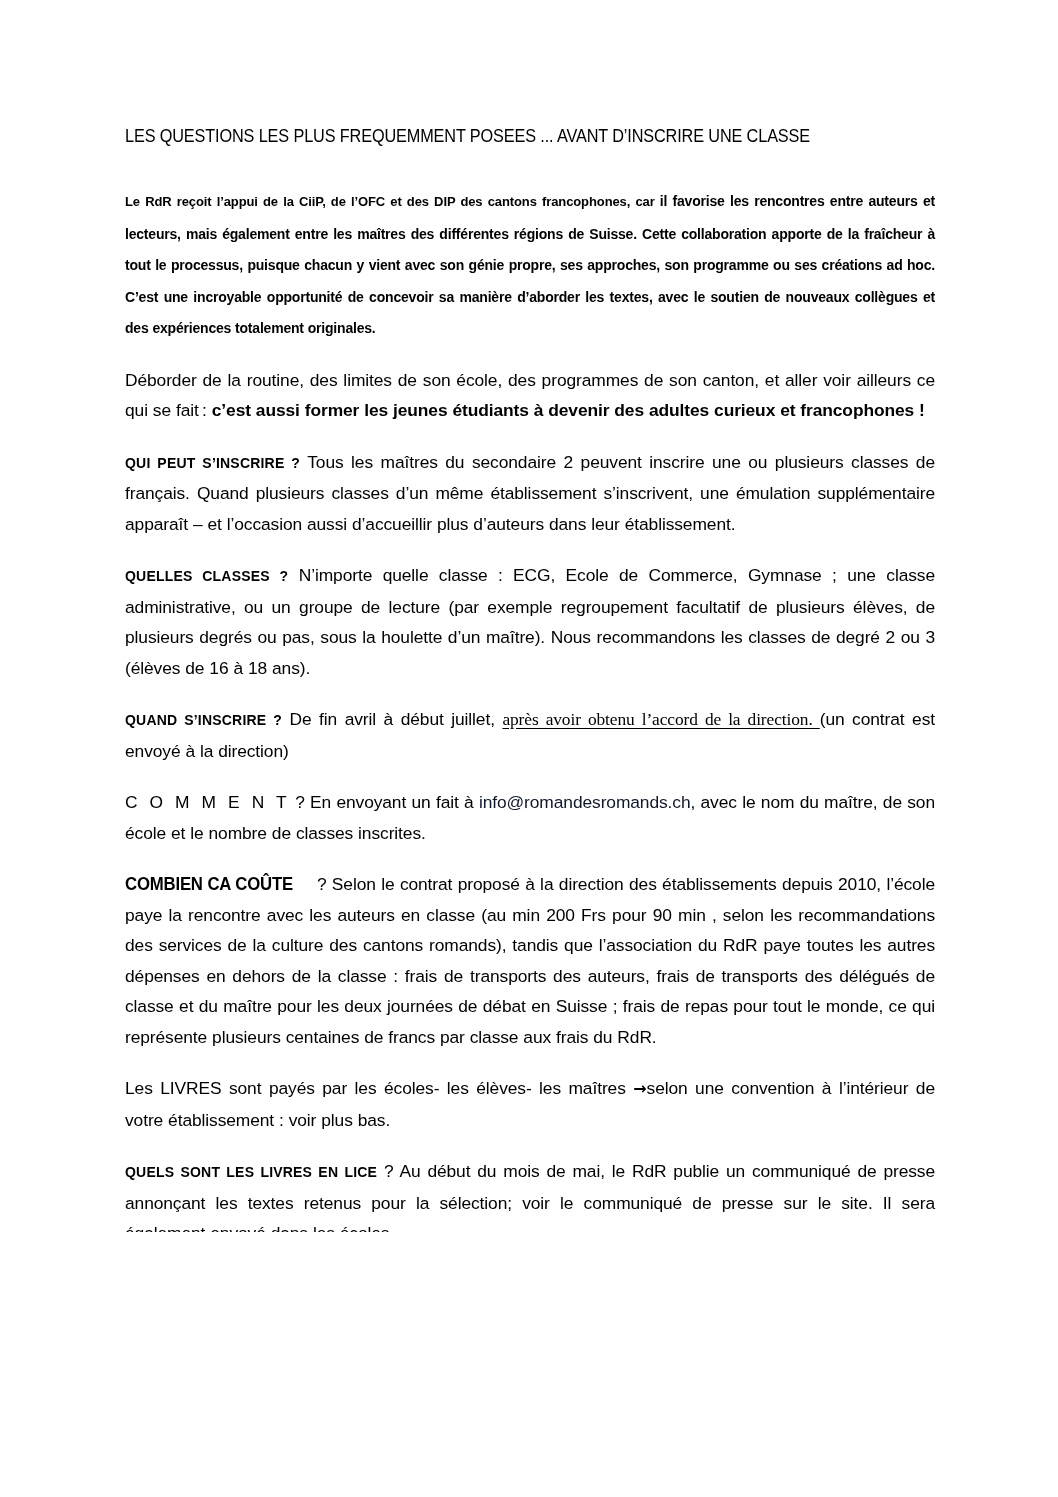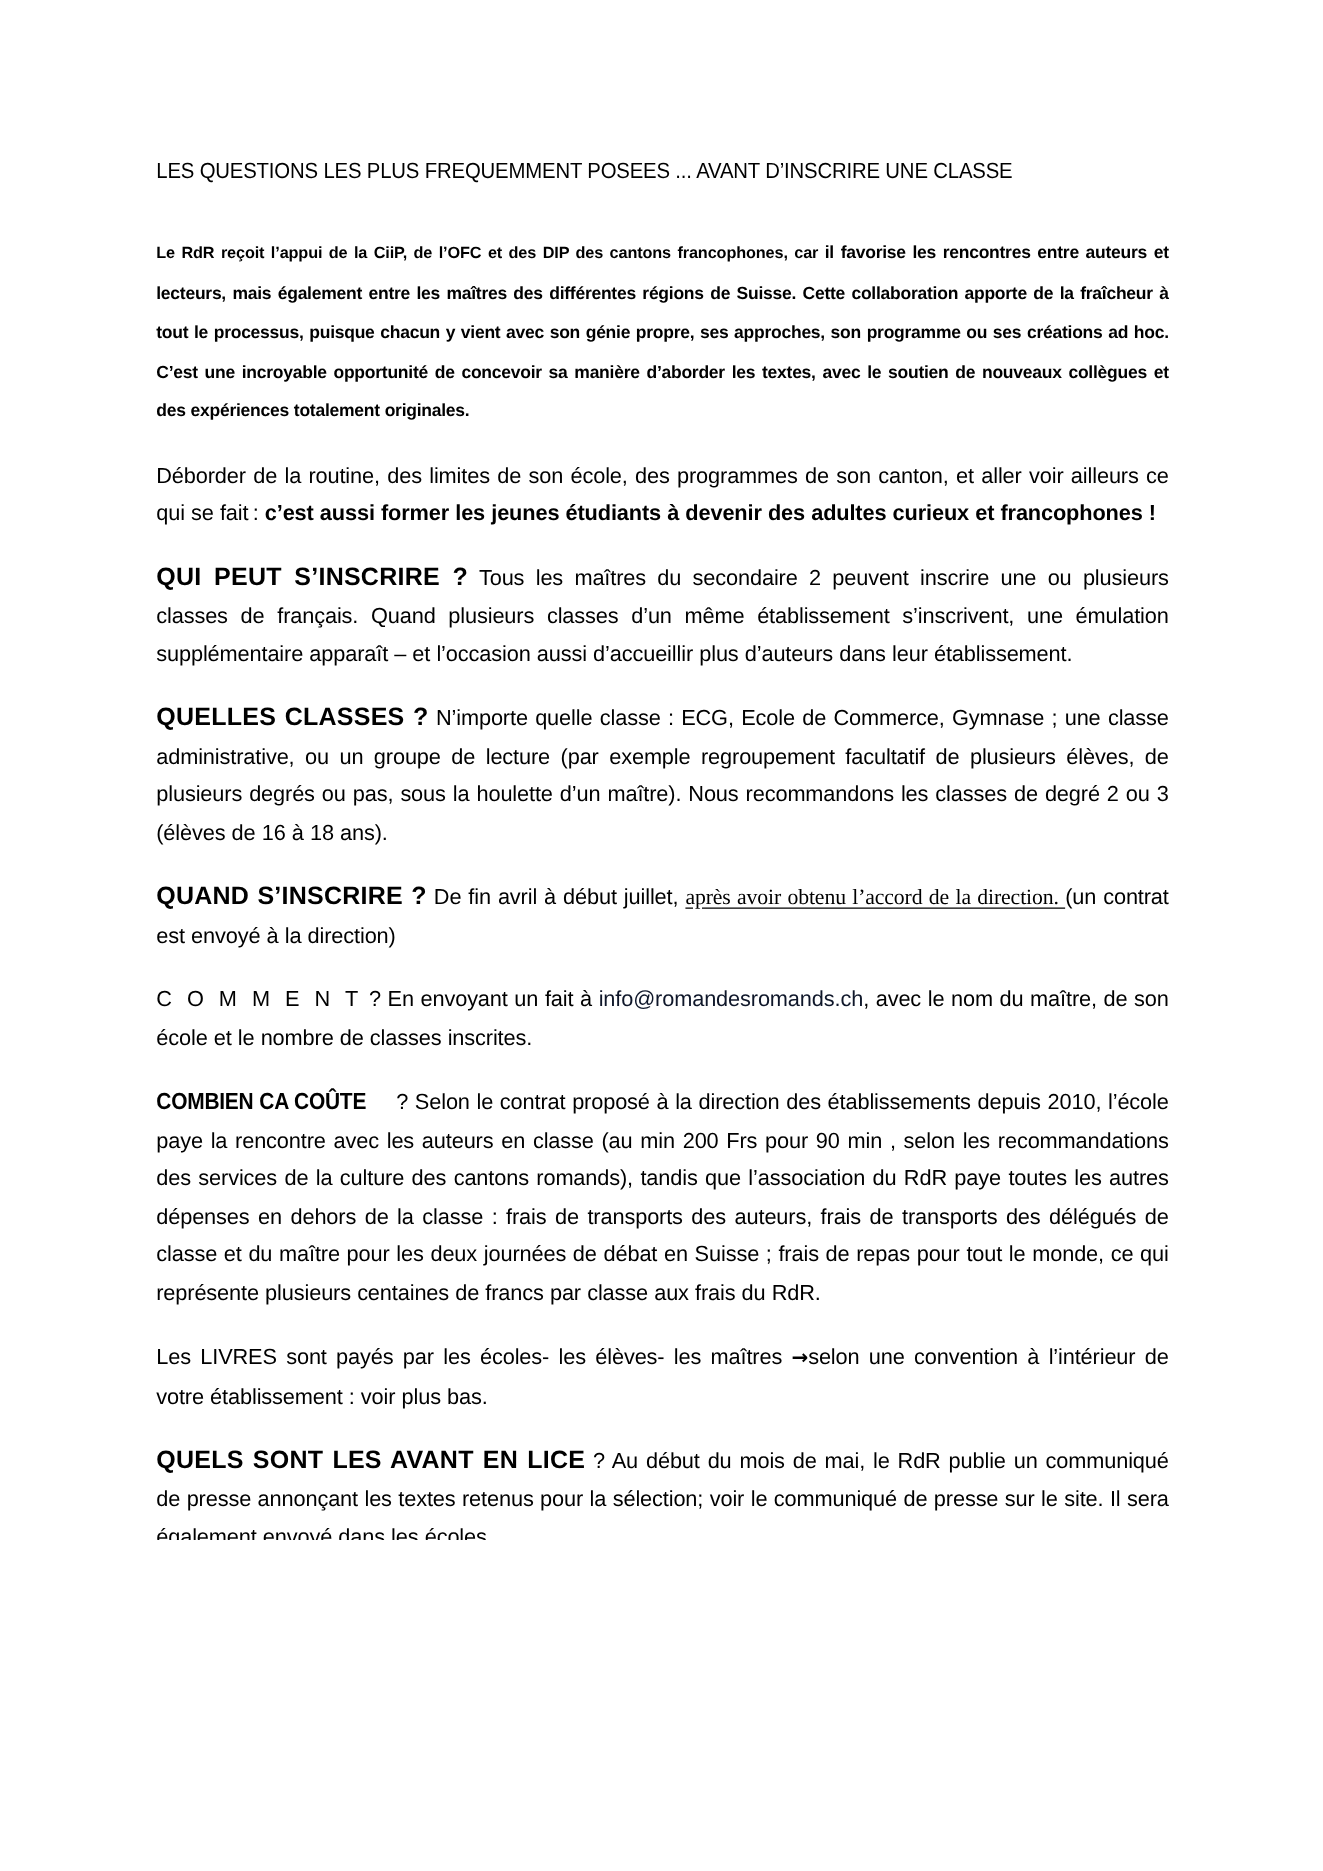--- a/index.html
+++ b/index.html
@@ -62,21 +62,21 @@
     font-weight: bold;
     line-height: 30.5px;
     letter-spacing: -0.2px;
   }
   .strong {
     font-weight: bold;
   }
   
   .sec-head {
     font-weight: bold;
-    font-size: 20px;
+    font-size: 14px;
     letter-spacing: 0.2px;
   }
   .sec-head-narrow {
     font-weight: bold;
     font-size: 18.6px;
     letter-spacing: -0.2px;
     display: inline-block;
     transform: scaleX(0.9);
     transform-origin: left center;
   }
@@ -131,17 +131,17 @@
 
     <p class="para">
       <span class="sec-head-narrow">COMBIEN CA COÛTE</span><span> ? Selon le contrat proposé à la direction des établissements depuis 2010, l’école paye la rencontre avec les auteurs en classe (au min 200 Frs pour 90 min , selon les recommandations des services de la culture des cantons romands), tandis que l’association du RdR paye toutes les autres dépenses en dehors de la classe : frais de transports des auteurs, frais de transports des délégués de classe et du maître pour les deux journées de débat en Suisse ; frais de repas pour tout le monde, ce qui représente plusieurs centaines de francs par classe aux frais du RdR.</span>
     </p>
 
     <p class="para">
       <span>Les LIVRES sont payés par les écoles- les élèves- les maîtres </span><span class="arrow">→</span><span>selon une convention à l’intérieur de votre établissement : voir plus bas.</span>
     </p>
 
     <p class="para">
-      <span class="sec-head">QUELS SONT LES AVANT EN LICE</span><span> ? Au début du mois de mai, le RdR publie un communiqué de presse annonçant les textes retenus pour la sélection; voir le communiqué de presse sur le site. Il sera également envoyé dans les écoles.</span>
+      <span class="sec-head">QUELS SONT LES LIVRES EN LICE</span><span> ? Au début du mois de mai, le RdR publie un communiqué de presse annonçant les textes retenus pour la sélection; voir le communiqué de presse sur le site. Il sera également envoyé dans les écoles.</span>
     </p>
 
   </div>
 </div>
 
 </body></html>

